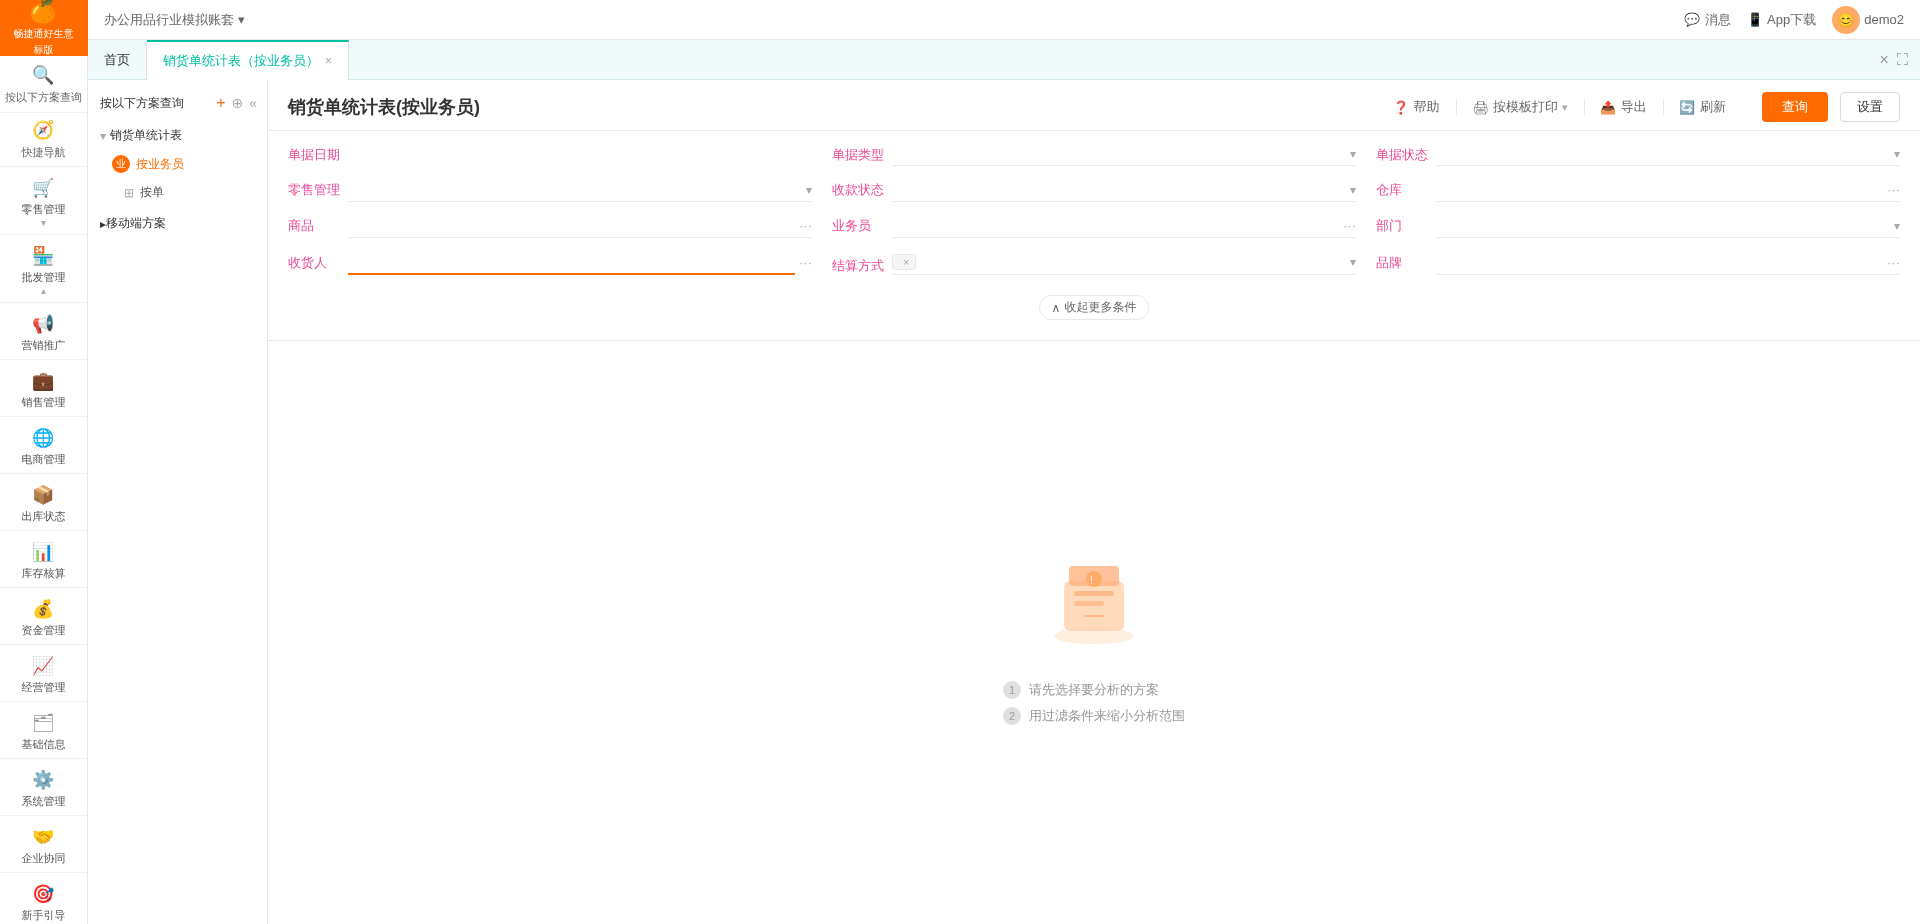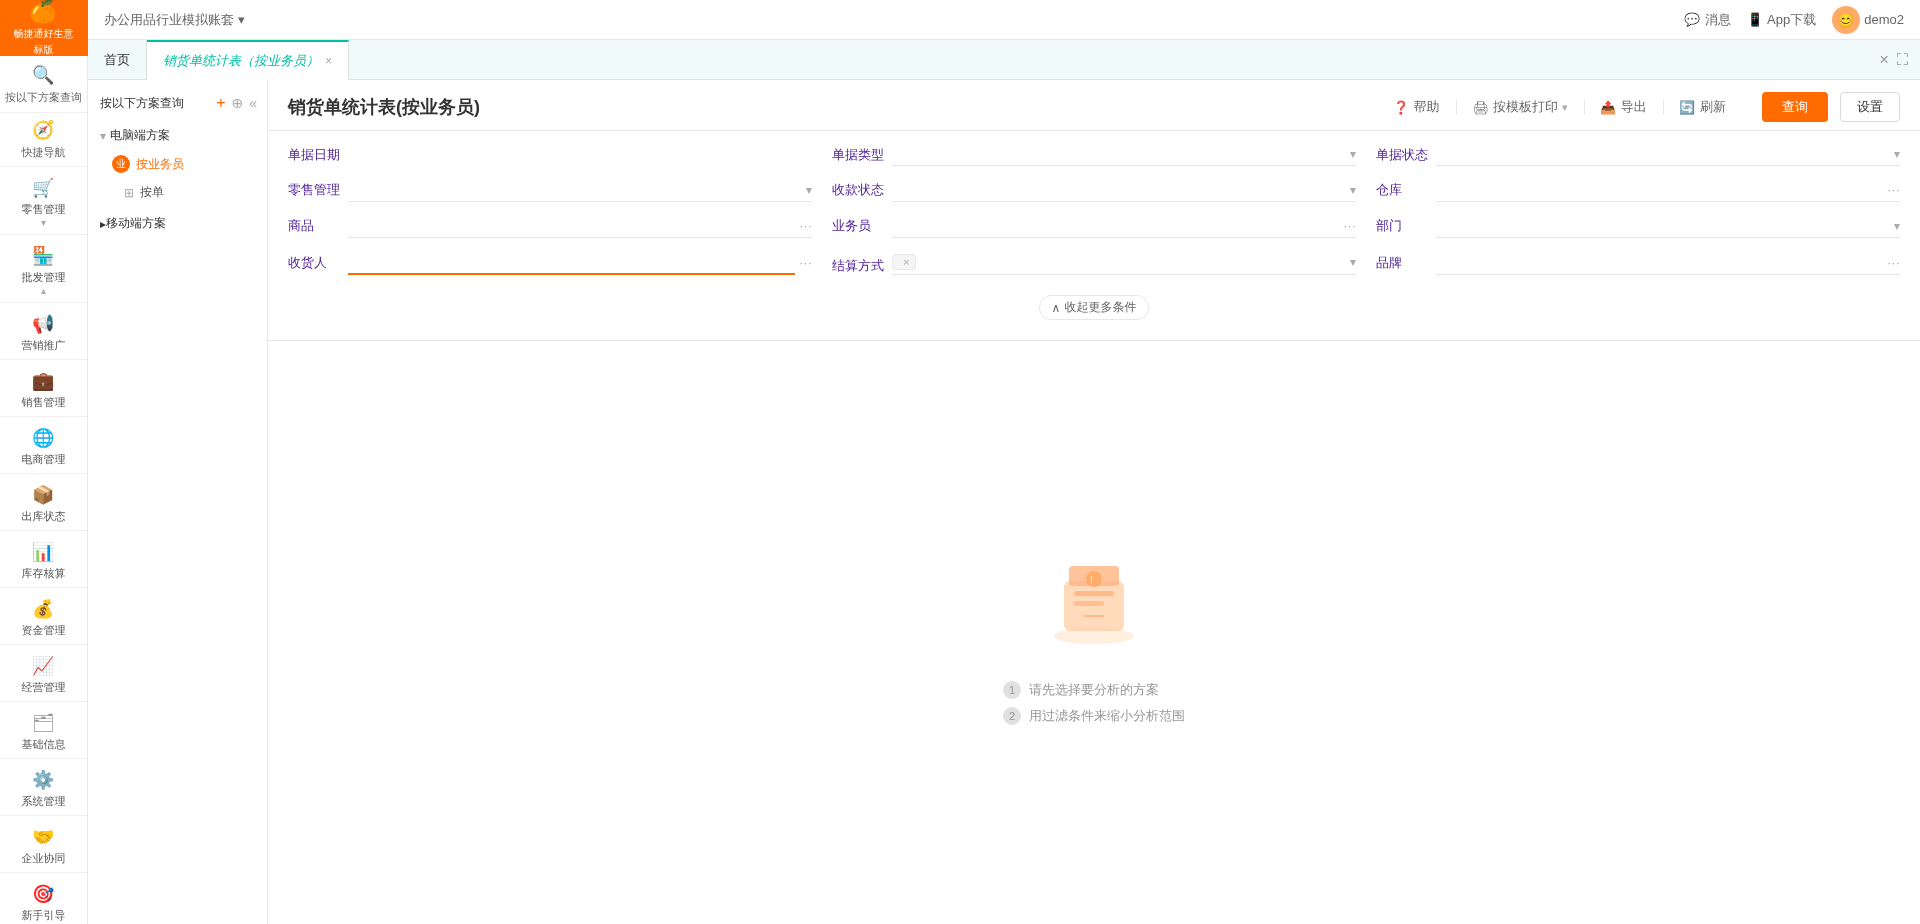--- a/index.html
+++ b/index.html
@@ -25,21 +25,21 @@
     .topbar { height: 40px; background: #fff; border-bottom: 1px solid #e8e8e8; display: flex; align-items: center; padding: 6px 16px; justify-content: space-between; }
     .topbar-left { display: flex; align-items: center; gap: 8px; color: #666; font-size: 13px; }
     .topbar-dropdown { display: flex; align-items: center; gap: 4px; cursor: pointer; color: #666; }
     .topbar-right { display: flex; align-items: center; gap: 16px; }
     .topbar-right-item { display: flex; align-items: center; gap: 4px; cursor: pointer; color: #666; font-size: 13px; }
     .topbar-avatar { width: 28px; height: 28px; border-radius: 50%; background: #ffaa66; display: flex; align-items: center; justify-content: center; color: #fff; font-size: 12px; overflow: hidden; }
 
     
     .tabbar { height: 40px; background: #f0fafa; border-bottom: 1px solid #d0e8e8; display: flex; align-items: center; padding: 0 0; }
     .tab { height: 40px; display: flex; align-items: center; padding: 0 16px; font-size: 13px; cursor: pointer; color: #666; border-right: 1px solid #e0e0e0; gap: 6px; }
-    .tab.active { background: #fff; color: #00bfa5; font-weight: 500; border-top: 2px solid #00bfa5; font-style: italic; }
+    .tab.active { background: #fff; color: #00bfa5; font-weight: 500; border-top: 2px solid #00bfa5; }
     .tab .tab-close { color: #aaa; font-size: 12px; cursor: pointer; }
     .tab.home-tab { color: #333; }
 
     
     .page { flex: 1; display: flex; overflow: hidden; background: #f5f5f5; }
 
     
     .left-panel { width: 180px; background: #fff; border-right: 1px solid #e8e8e8; padding: 8px 0; overflow-y: auto; }
     .left-panel-header { display: flex; align-items: center; justify-content: space-between; padding: 6px 10px 6px 12px; }
     .left-panel-title { font-size: 12px; color: #333; }
@@ -64,21 +64,21 @@
     .page-actions { display: flex; gap: 12px; align-items: center; }
     .page-action-btn { display: flex; align-items: center; gap: 4px; font-size: 13px; color: #666; cursor: pointer; }
     .btn-primary { background: #ff6b00; color: #fff; border: none; border-radius: 4px; padding: 6px 20px; font-size: 13px; cursor: pointer; }
     .btn-default { background: #fff; color: #333; border: 1px solid #d9d9d9; border-radius: 4px; padding: 5px 16px; font-size: 13px; cursor: pointer; }
 
     
     .filter-area { background: #fff; padding: 12px 20px; border-bottom: 1px solid #e8e8e8; }
     .filter-row { display: flex; align-items: center; margin-bottom: 12px; gap: 0; }
     .filter-row:last-child { margin-bottom: 0; }
     .filter-item { display: flex; align-items: center; flex: 1; min-width: 0; }
-    .filter-label { font-size: 13px; color: #4c1d95; white-space: nowrap; margin-right: 8px; min-width: 52px; }
+    .filter-label { font-size: 13px; color: #ec4899; white-space: nowrap; margin-right: 8px; min-width: 52px; }
     .filter-input { flex: 1; border: none; border-bottom: 1px solid #d9d9d9; outline: none; padding: 4px 0; font-size: 13px; color: #333; background: transparent; }
     .filter-select-wrapper { flex: 1; display: flex; align-items: center; justify-content: space-between; border-bottom: 1px solid #e8e8e8; padding: 4px 0; cursor: pointer; }
     .filter-select-wrapper .placeholder { color: #bbb; font-size: 13px; }
     .filter-select-wrapper .arrow { color: #aaa; font-size: 12px; }
     .date-tabs { display: flex; align-items: center; gap: 0; }
     .date-tab { padding: 2px 8px; font-size: 12px; color: #666; cursor: pointer; border-radius: 2px; }
     .date-tab.active { background: #ff6b00; color: #fff; border-radius: 10px; }
     .date-range { font-size: 12px; color: #999; margin-left: 8px; }
 
     
@@ -225,21 +225,21 @@
         <span class="left-panel-title">按以下方案查询</span>
         <div class="left-panel-actions">
           <span style="color:#ff6b00;font-size:16px;cursor:pointer;">+</span>
           <span style="color:#aaa;font-size:14px;cursor:pointer;">⊕</span>
           <span style="color:#aaa;font-size:14px;cursor:pointer;">«</span>
         </div>
       </div>
       <div class="tree-group">
         <div class="tree-group-header">
           <span class="arrow">▾</span>
-          <span>电脑端方案</span>
+          <span>销货单统计表</span>
         </div>
         <div class="tree-item active">
           <div class="tree-icon" style="background:#ff6b00;min-width:18px;">业</div>
           <span>按业务员</span>
         </div>
         <div class="tree-sub-item">
           <span style="color:#aaa;font-size:12px;">⊞</span>
           <span>按单</span>
         </div>
       </div>

